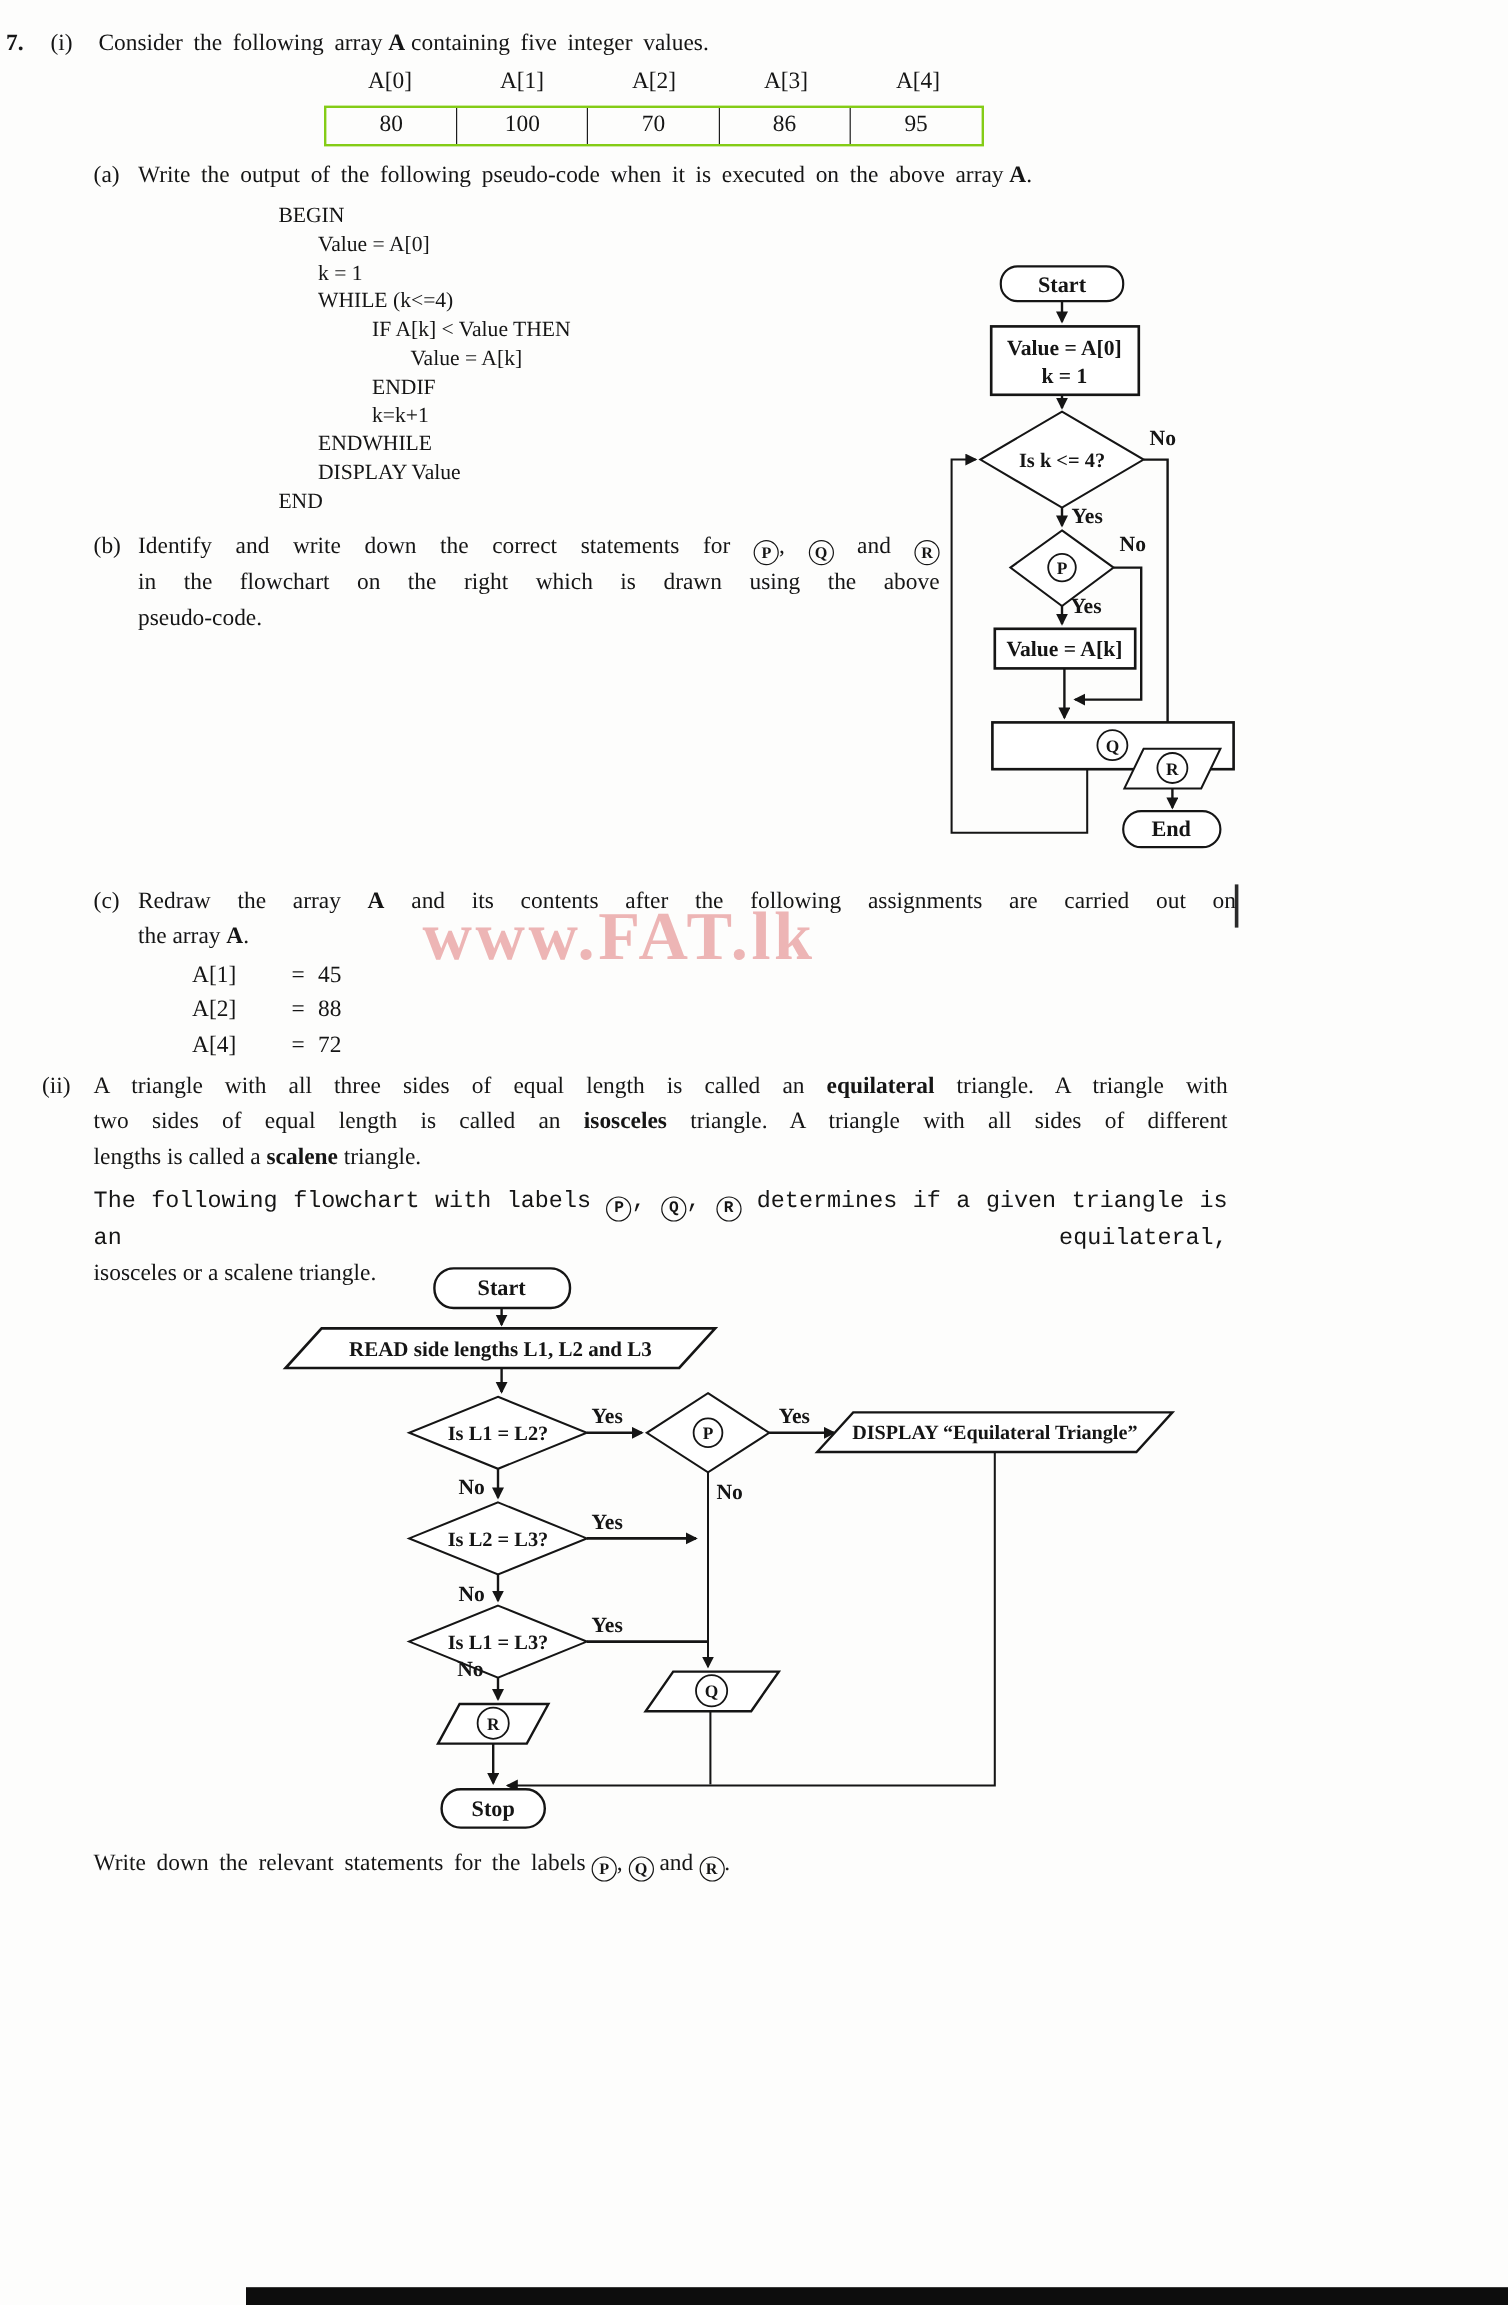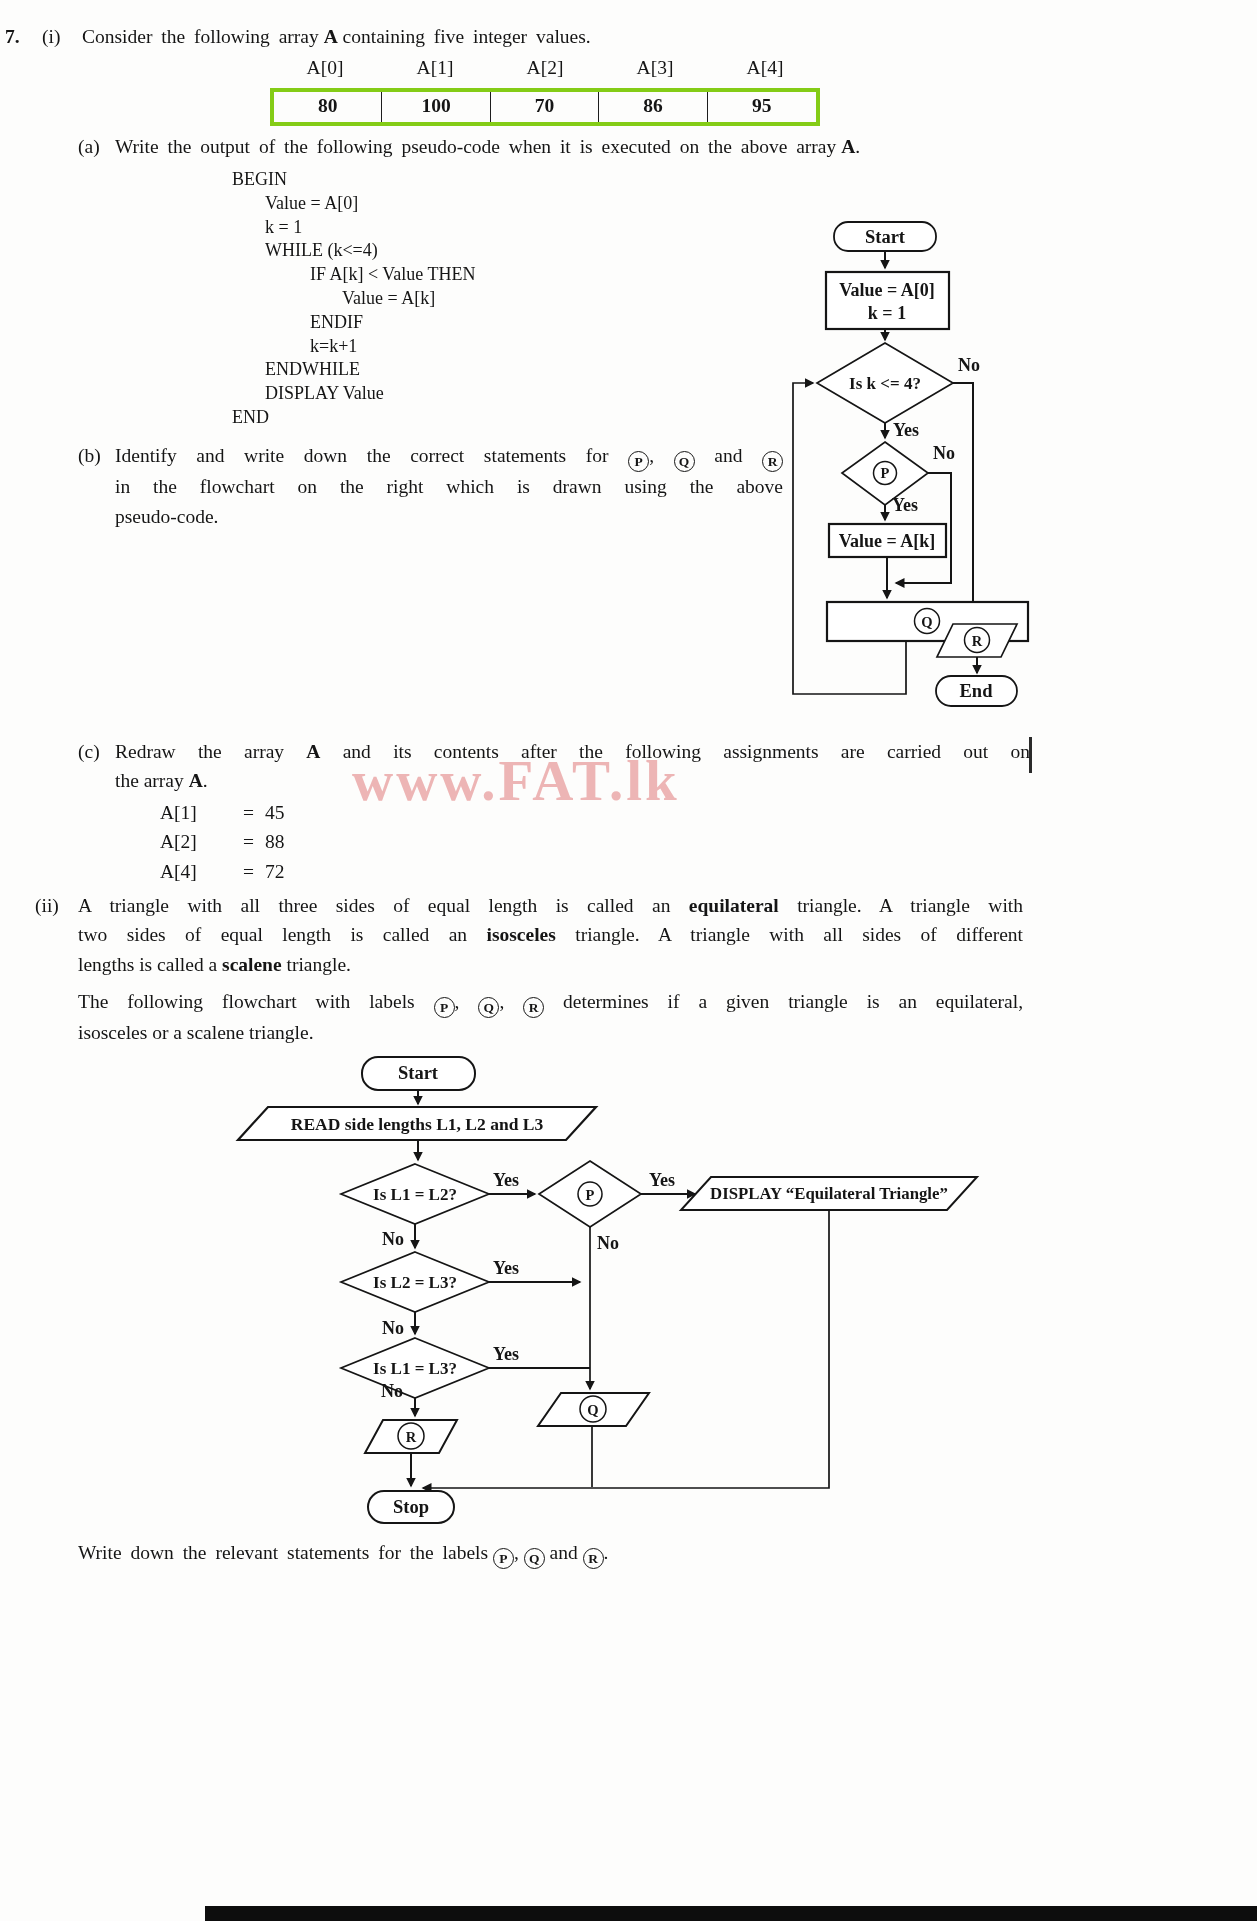--- a/index.html
+++ b/index.html
@@ -12,21 +12,21 @@
   .jl{text-align:justify;text-align-last:justify;}
   .pcline{font-size:18px;line-height:23.8px;white-space:pre;}
   .i0{padding-left:0;} .i1{padding-left:33px;} .i2{padding-left:78px;} .i3{padding-left:110px;}
   .circ{display:inline-flex;align-items:center;justify-content:center;width:21px;height:21px;
         border:1.5px solid #151515;border-radius:50%;font-size:13.5px;font-weight:700;
         vertical-align:-4px;box-sizing:border-box;line-height:1;}
   
   #atable{left:270px;top:57px;width:550px;}
   .ahead{display:flex;}
   .ahead div{width:110px;text-align:center;font-size:19.5px;height:28px;}
-  .arow{display:flex;border:4px solid #84cc16;margin-top:3px;font-weight:bold;}
+  .arow{display:flex;border:2px solid #84cc16;margin-top:3px;}
   .arow div{width:110px;text-align:center;font-size:19.5px;padding:3px 0 5px;
             border-right:1.4px solid #1d1d1d;box-sizing:border-box;}
   .arow div:last-child{border-right:none;}
   
   svg text{font-family:"Liberation Serif","DejaVu Serif",serif;fill:#151515;}
   .fc-term{font-size:18.5px;font-weight:600;text-anchor:middle;}
   .fc-node{font-size:18px;font-weight:700;text-anchor:middle;}
   .fc-cond{font-size:17px;font-weight:700;text-anchor:middle;}
   .fc-read{font-size:17.5px;font-weight:700;text-anchor:middle;}
   .fc-disp{font-size:16.8px;font-weight:700;text-anchor:middle;}
@@ -185,21 +185,21 @@
     <div class="txt jl">
       <span>two sides of equal length is called an</span>
       <span class="b">isosceles</span>
       <span>triangle. A triangle with all sides of different</span>
     </div>
     <div class="txt">
       <span>lengths is called a</span>
       <span class="b">scalene</span>
       <span>triangle.</span>
     </div>
-    <div class="txt jl" style="margin-top:8px;">
+    <div class="txt jl" style="margin-top:8px;font-family:Liberation Mono, monospace;">
       <span>The following flowchart with labels</span>
       <span class="circ">P</span><span>,</span>
       <span class="circ">Q</span><span>,</span>
       <span class="circ">R</span>
       <span>determines if a given triangle is an equilateral,</span>
     </div>
     <div class="txt">isosceles or a scalene triangle.</div>
   </div>
 
   <svg class="abs layer2" style="left:225px;top:1050px;" width="810" height="480" viewBox="0 0 810 480">

